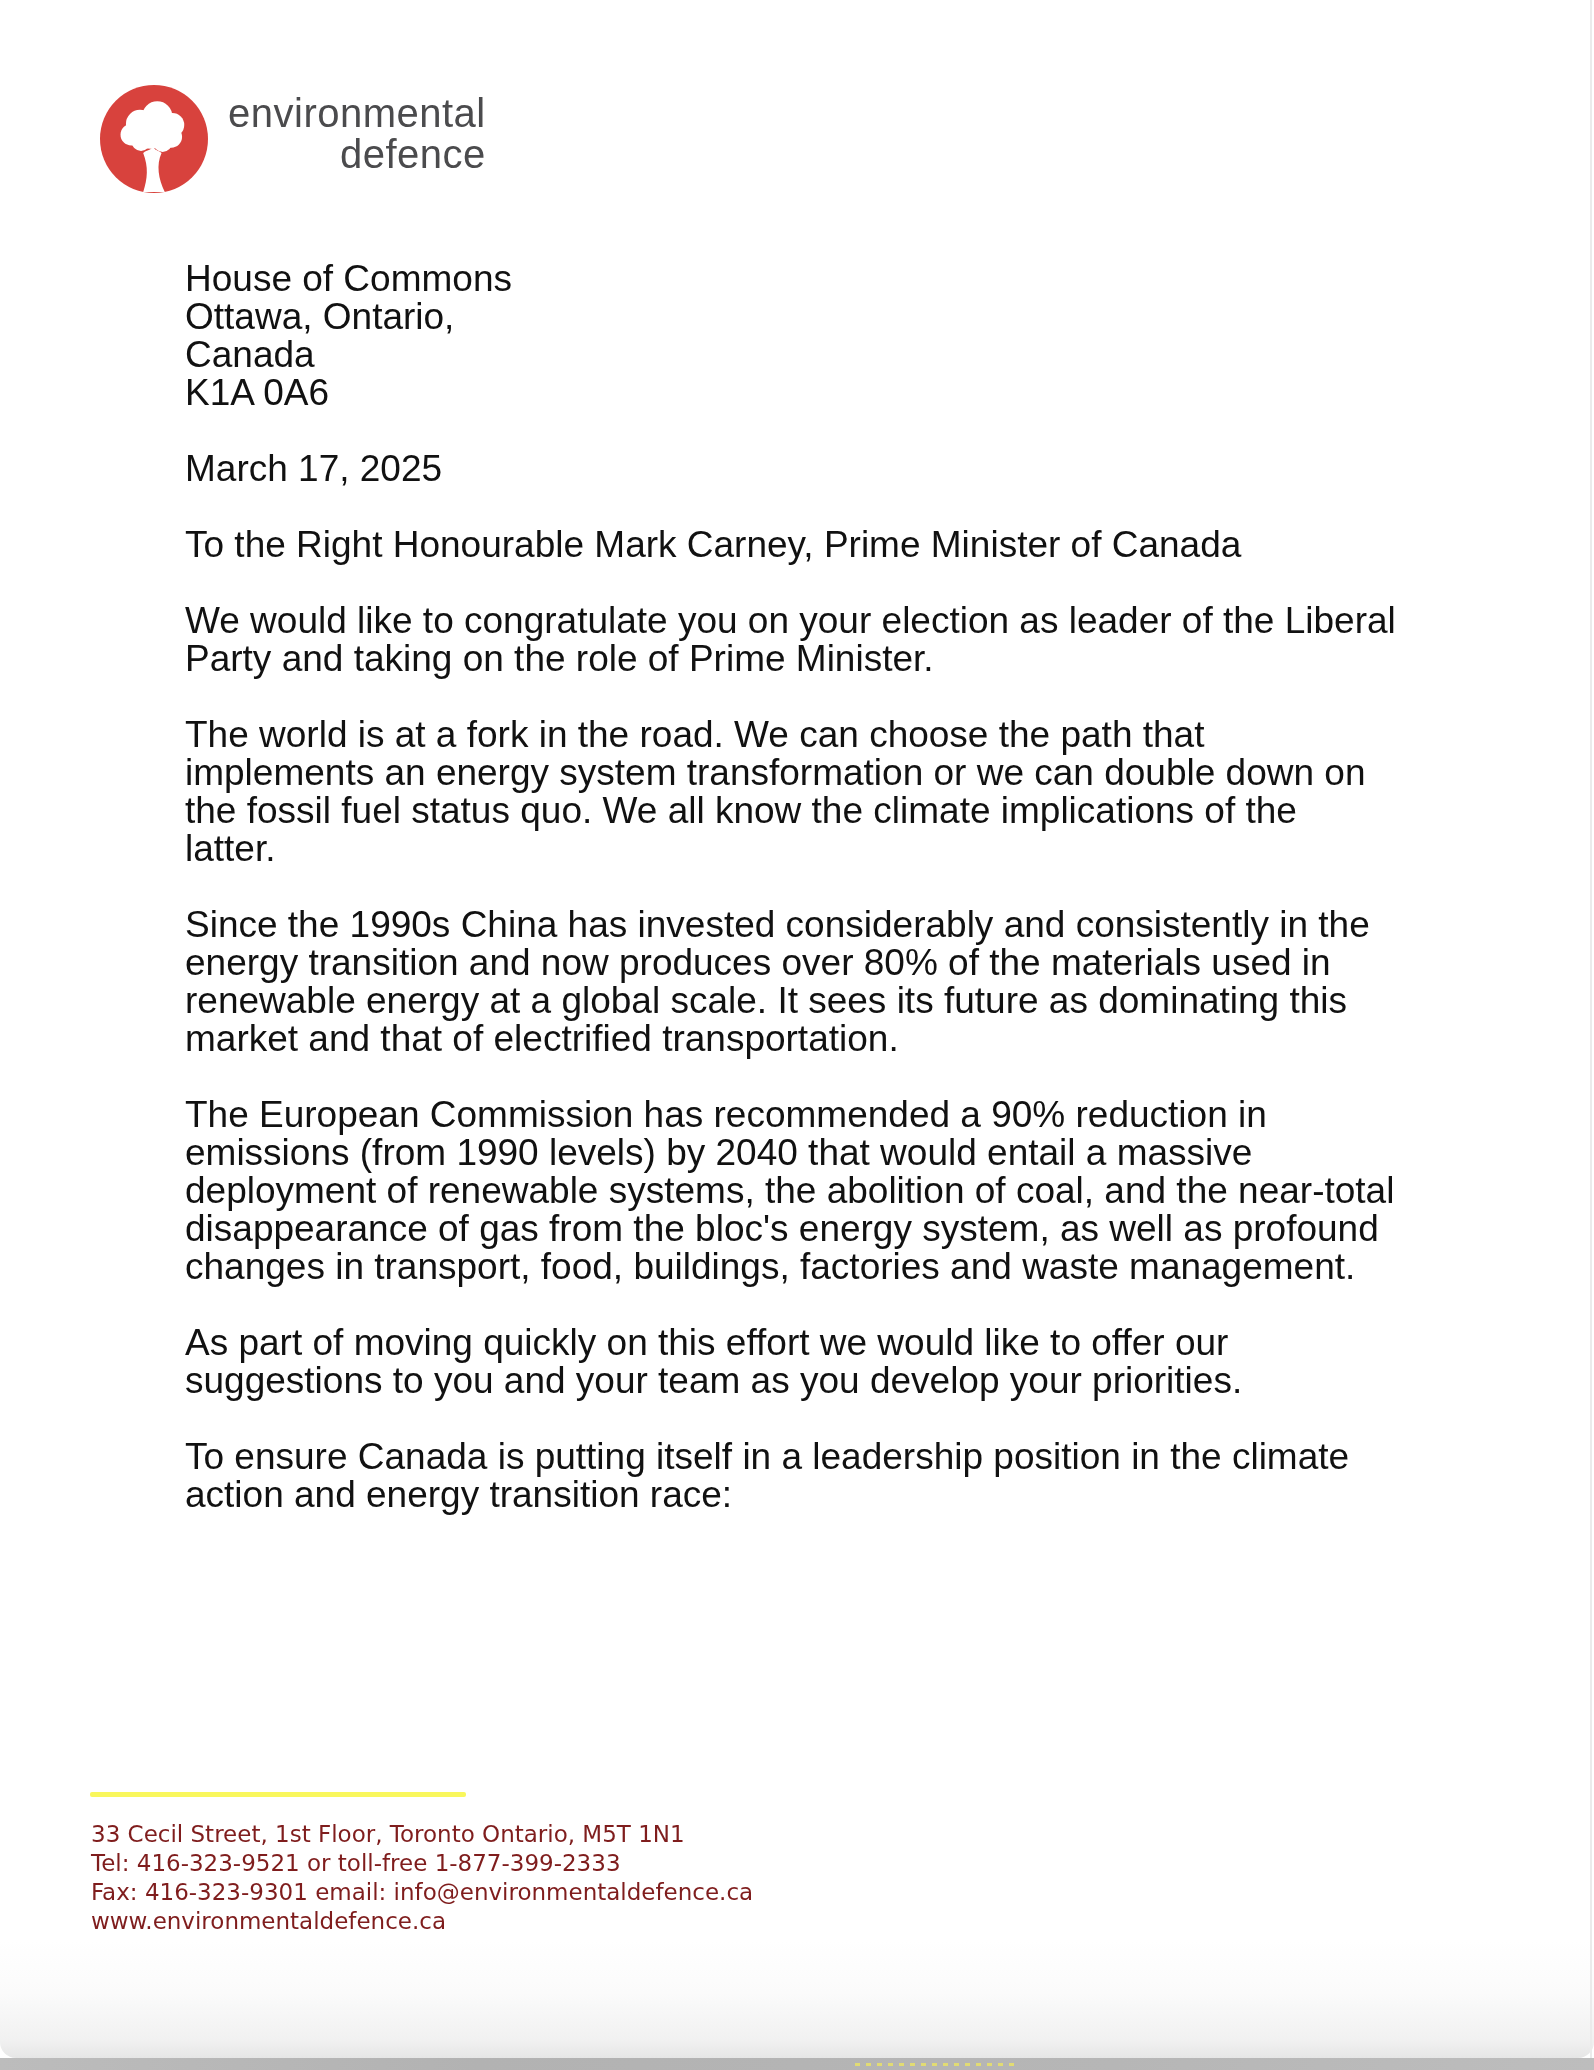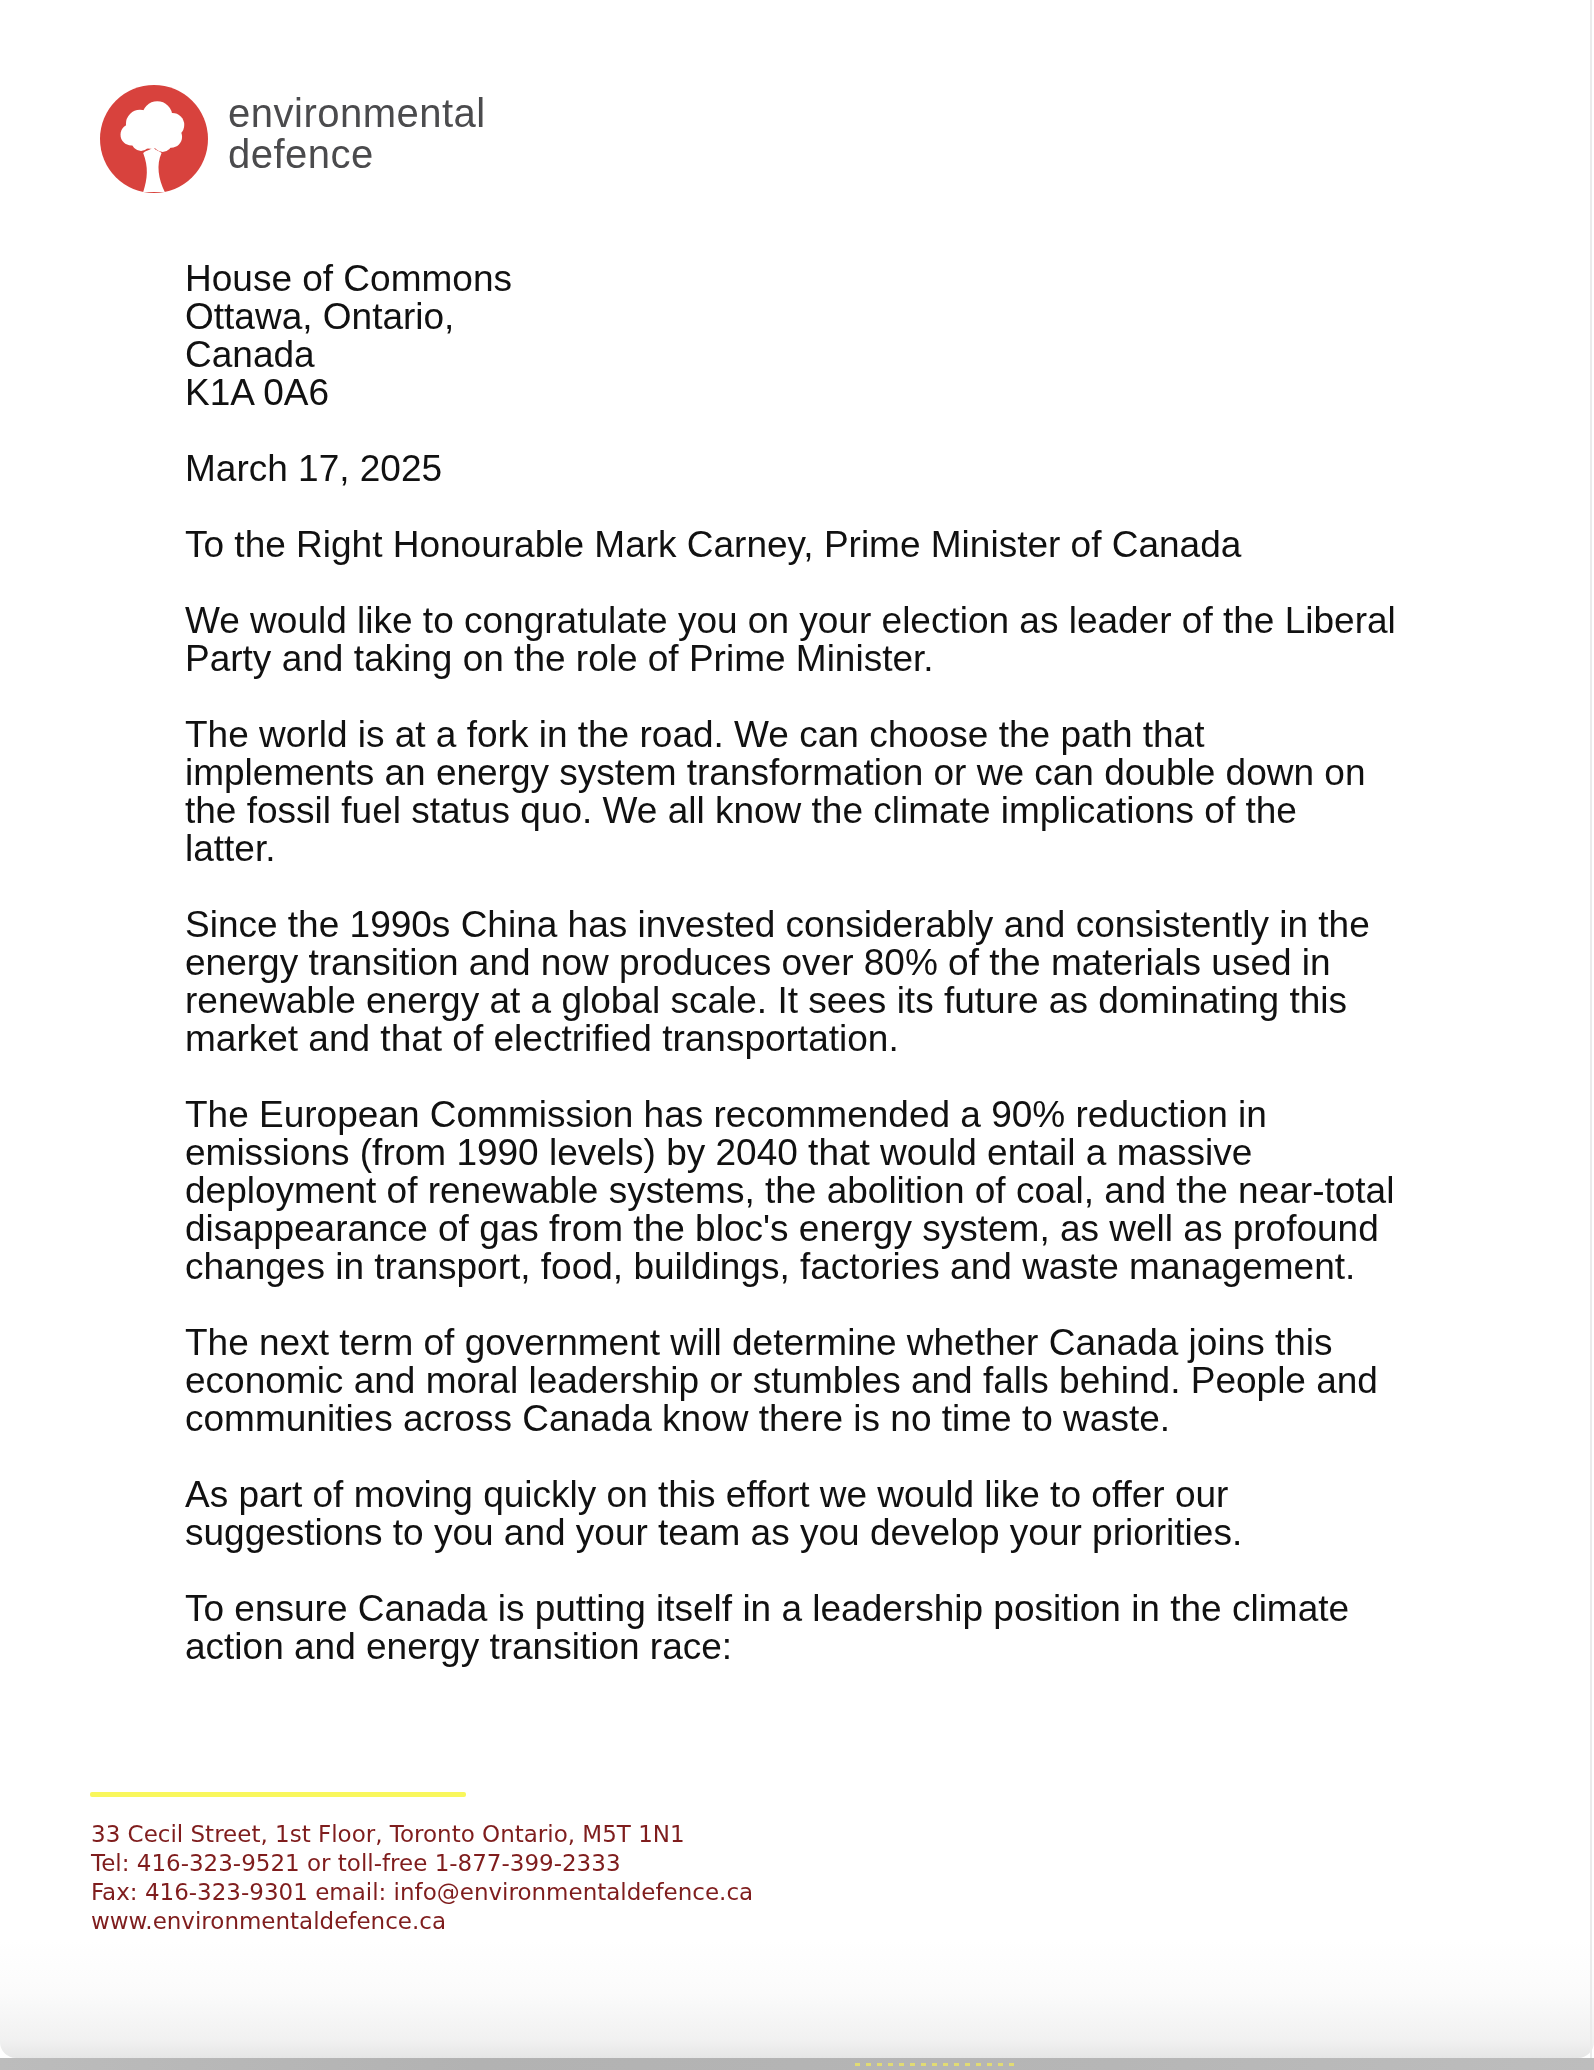--- a/index.html
+++ b/index.html
@@ -16,20 +16,21 @@
     overflow: hidden;
   }
 
   
   .logo {
     position: absolute;
     left: 100px;
     top: 85px;
     display: flex;
     align-items: flex-start;
+    text-align: right;
   }
   .logo-mark {
     width: 108px;
     height: 108px;
     flex: 0 0 auto;
   }
   .logo-text {
     margin-left: 20px;
     margin-top: 8px;
     color: #4b4b4d;
@@ -142,21 +143,20 @@
     </div>
 
     <p>March 17, 2025</p>
 
     <p>To the Right Honourable Mark Carney, Prime Minister of Canada</p>
 
     <p>We would like to congratulate you on your election as leader of the Liberal Party and taking on the role of Prime Minister.</p>
     <p>The world is at a fork in the road. We can choose the path that implements an energy system transformation or we can double down on the fossil fuel status quo. We all know the climate implications of the latter.</p>
     <p>Since the 1990s China has invested considerably and consistently in the energy transition and now produces over 80% of the materials used in renewable energy at a global scale. It sees its future as dominating this market and that of electrified transportation.</p>
     <p>The European Commission has recommended a 90% reduction in emissions (from 1990 levels) by 2040 that would entail a massive deployment of renewable systems, the abolition of coal, and the near-total disappearance of gas from the bloc's energy system, as well as profound changes in transport, food, buildings, factories and waste management.</p>
-    <p>The next term of government will determine whether Canada joins this economic and moral leadership or stumbles and falls behind. People and communities across Canada know there is no time to waste.</p>
     <p>As part of moving quickly on this effort we would like to offer our suggestions to you and your team as you develop your priorities.</p>
     <p>To ensure Canada is putting itself in a leadership position in the climate action and energy transition race:</p>
   </div>
 
   <div class="footer-divider" style="background: rgb(249, 247, 92);"></div>
   <div class="footer-text">
     <div>33 Cecil Street, 1st Floor, Toronto Ontario, M5T 1N1</div>
     <div>Tel: 416-323-9521 or toll-free 1-877-399-2333</div>
     <div>Fax: 416-323-9301 email: info@environmentaldefence.ca</div>
     <div>www.environmentaldefence.ca</div>

